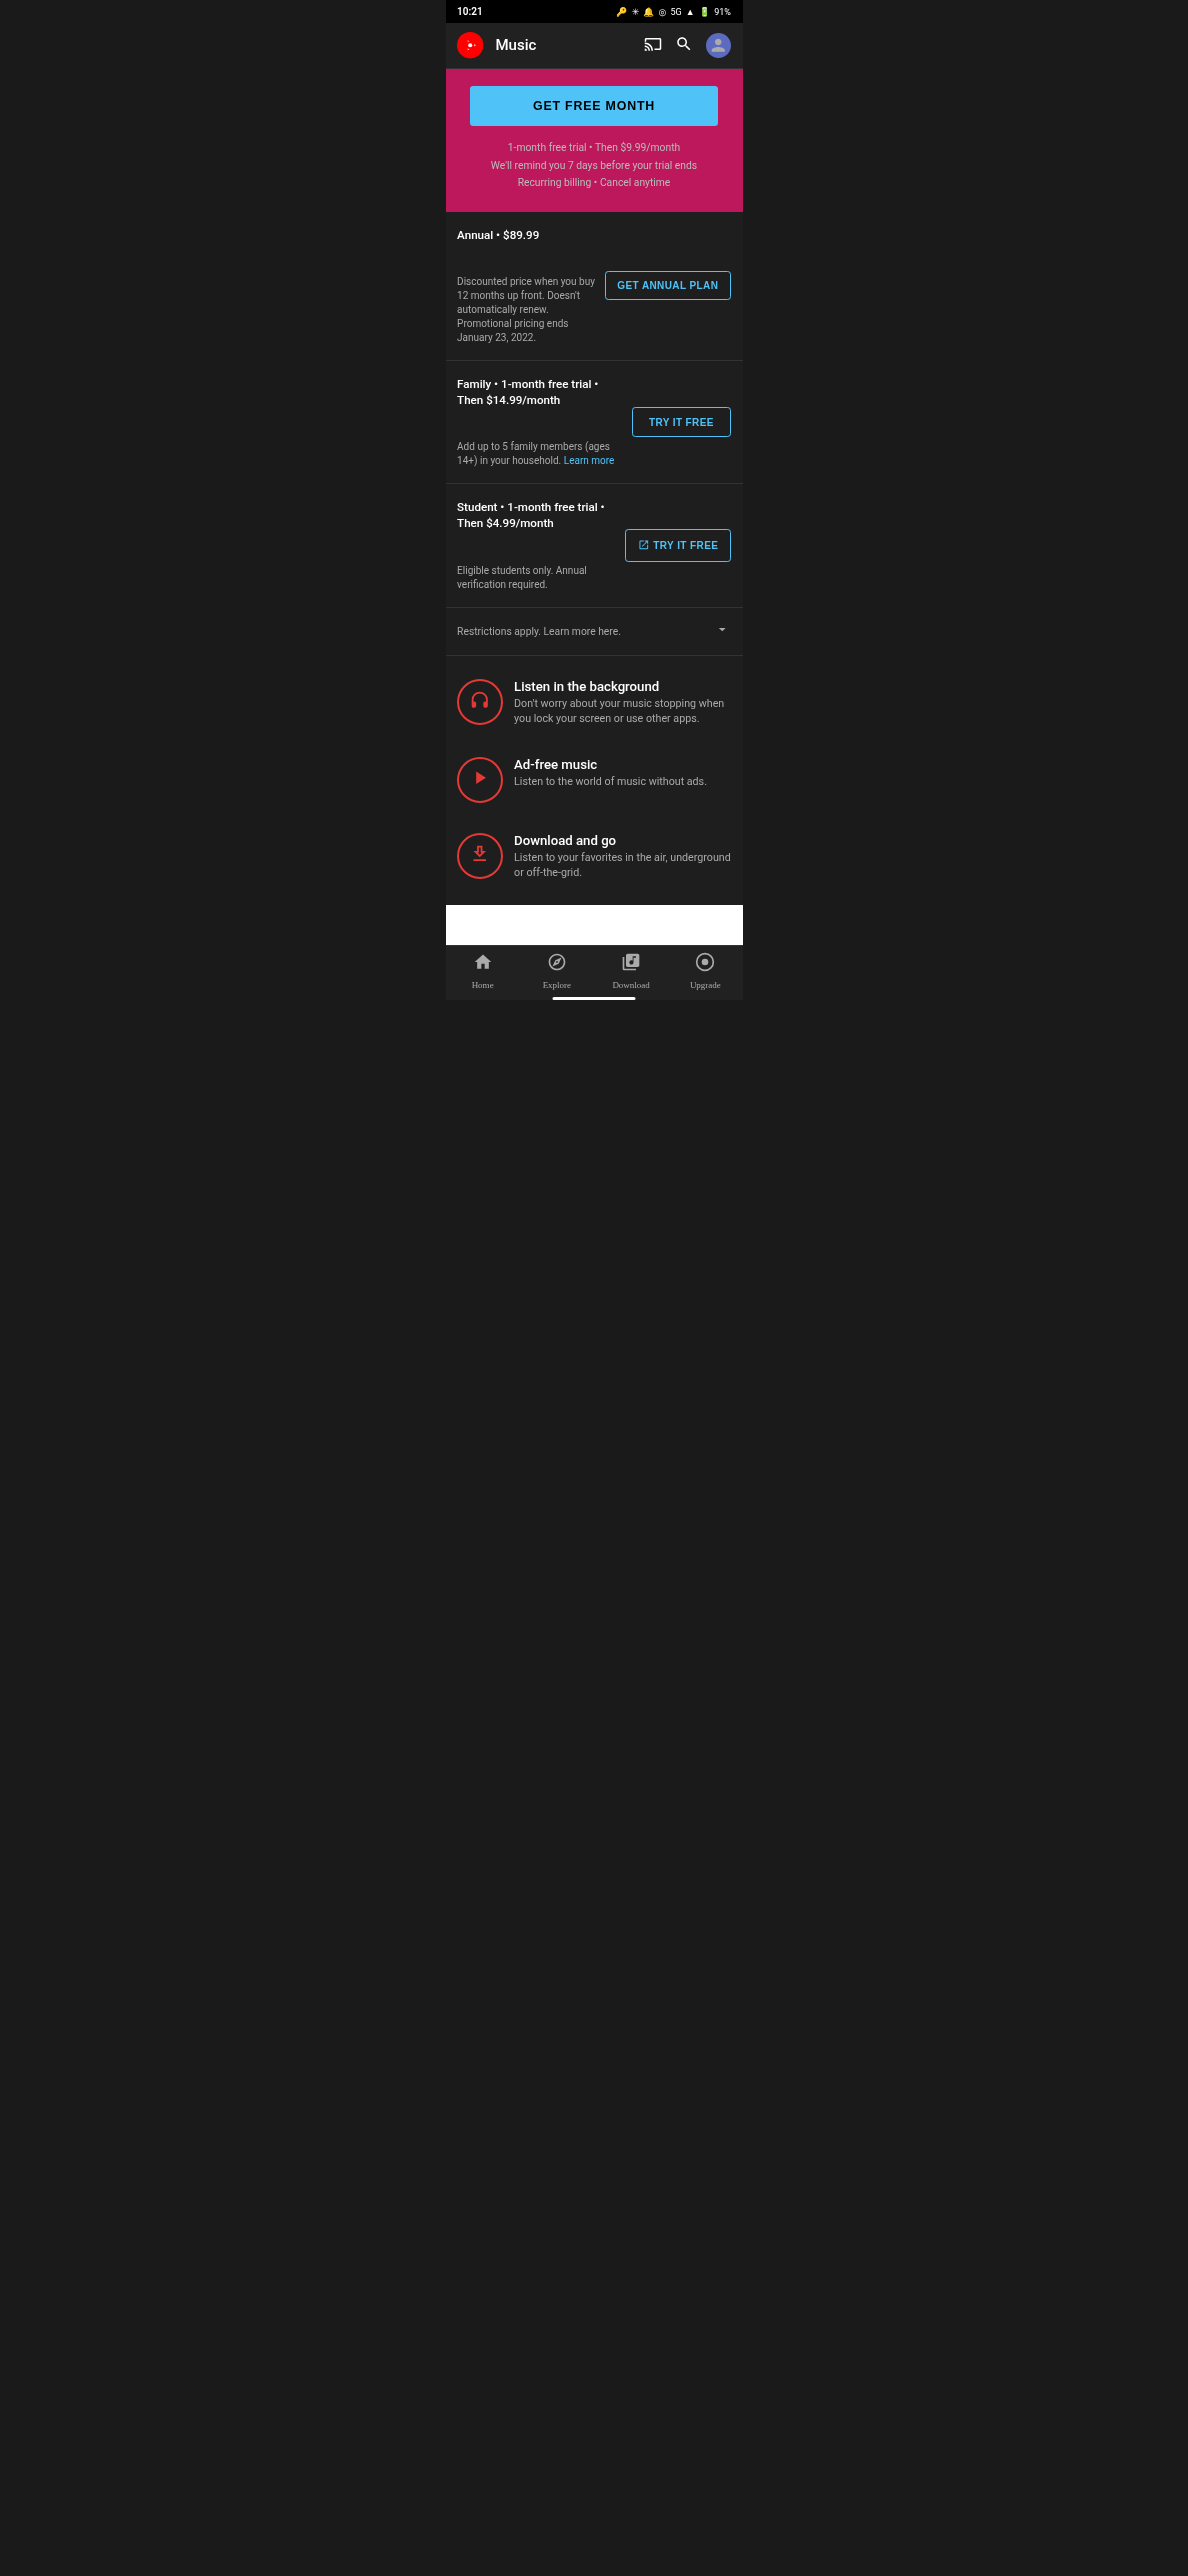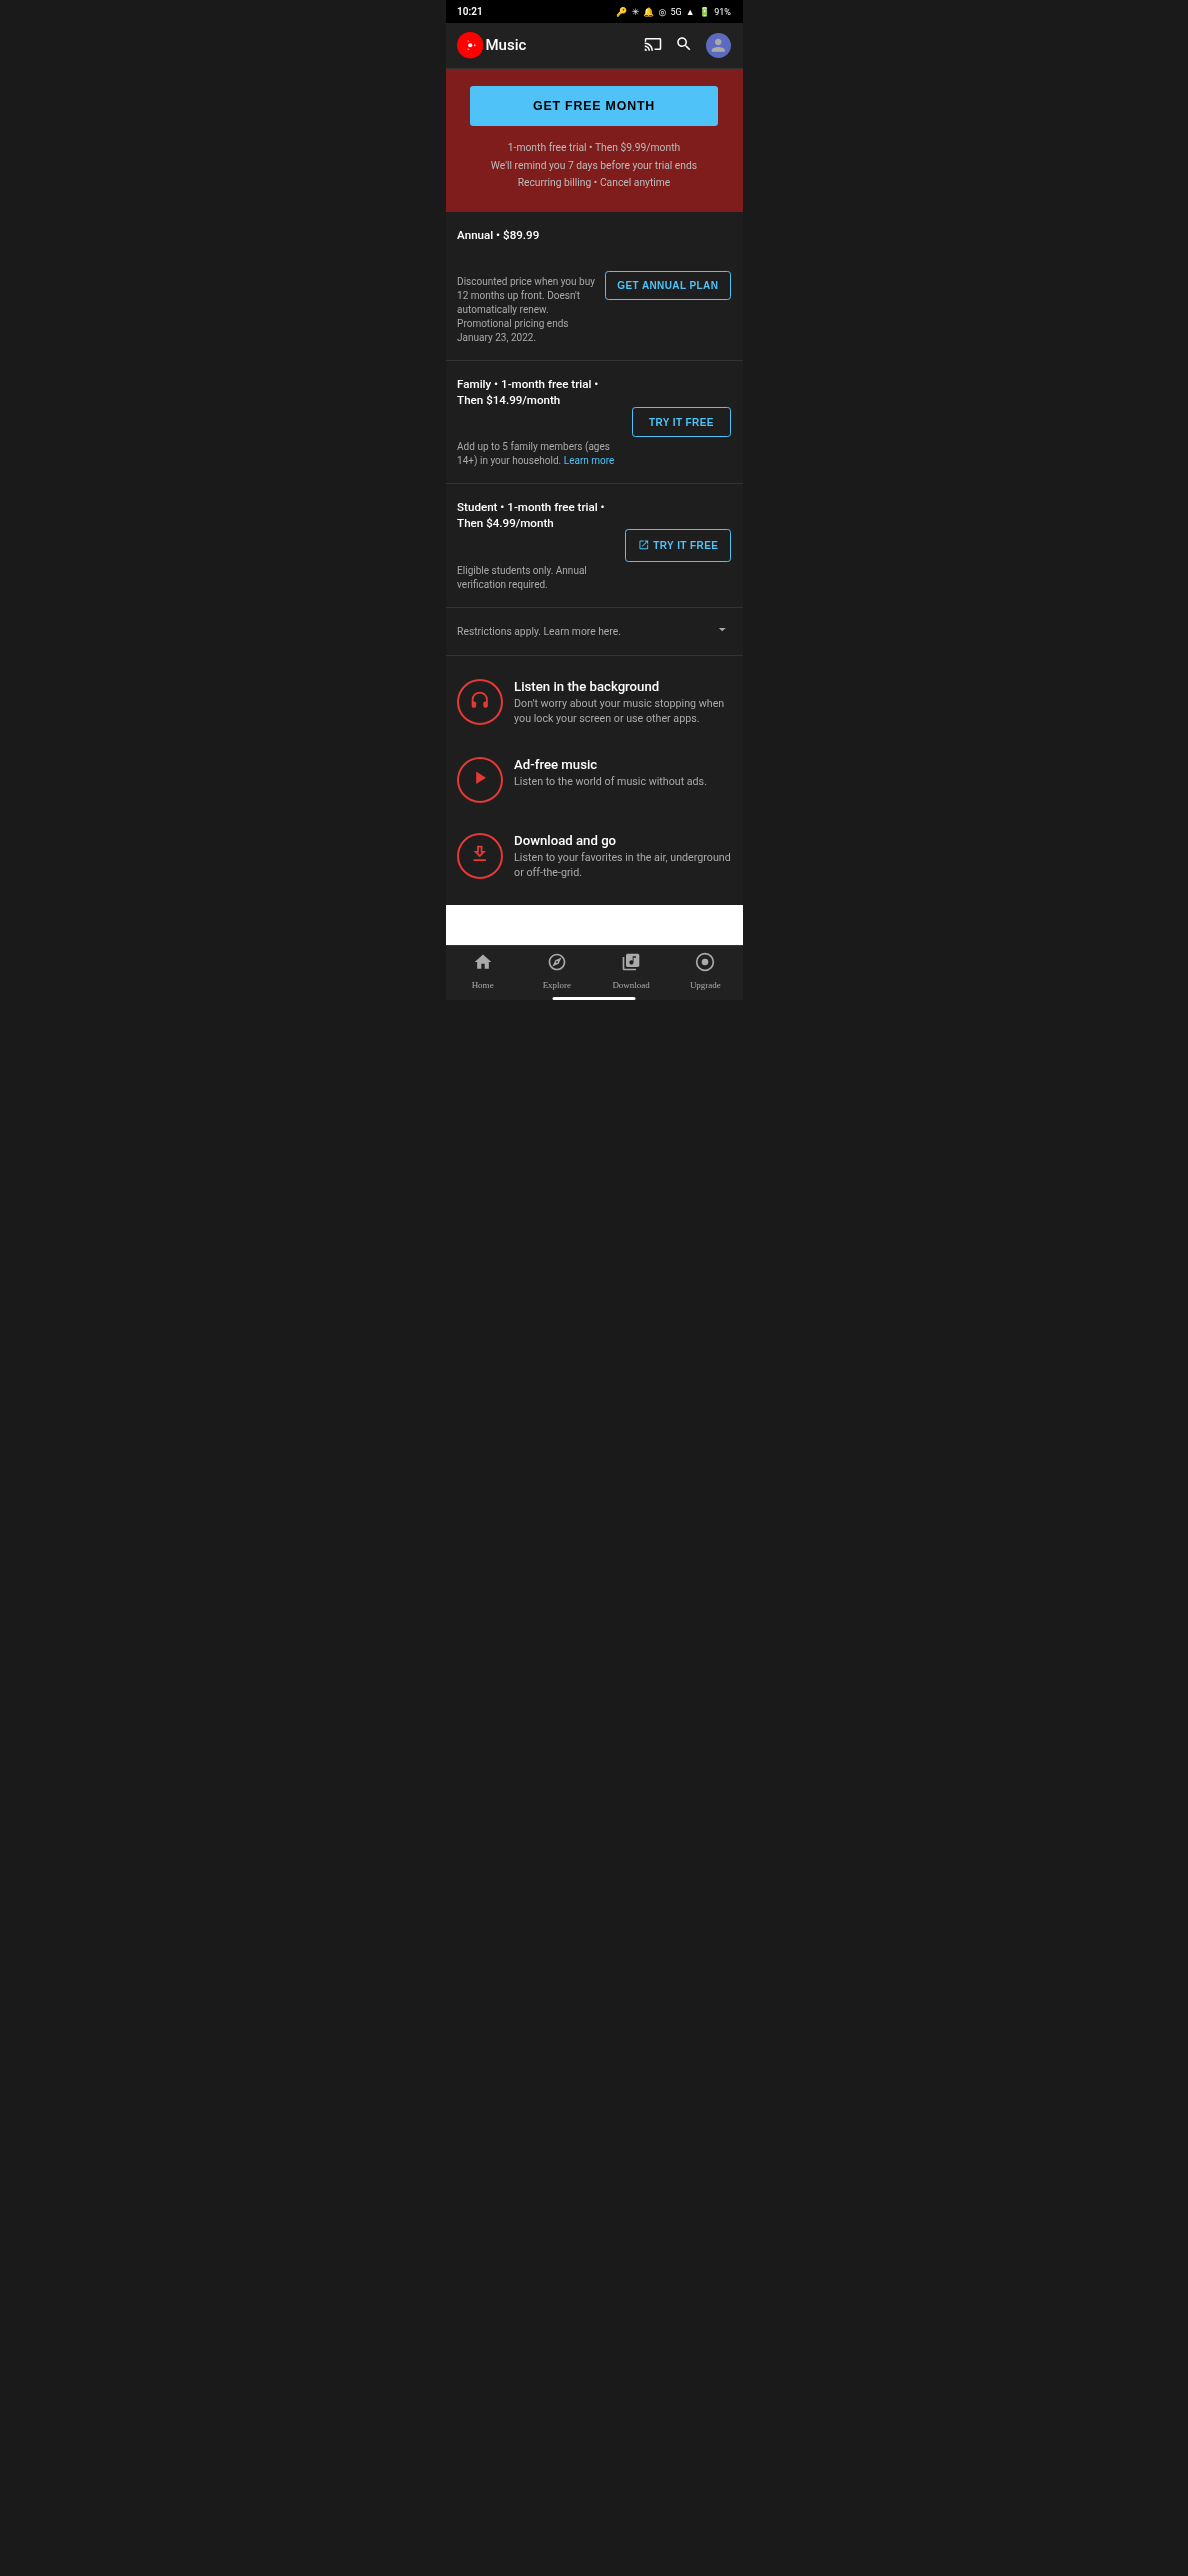--- a/index.html
+++ b/index.html
@@ -42,21 +42,21 @@
       background: #212121;
       display: flex;
       align-items: center;
       padding: 8.3px 11.6px;
       height: 46px;
       border-bottom: 0.8px solid #333;
     }
     .logo-area {
       display: flex;
       align-items: center;
-      gap: 2px;
+      gap: 12px;
       flex: 1;
     }
     .logo-icon {
       width: 26.4px;
       height: 26.4px;
     }
     .logo-text {
       font-size: 15px;
       font-weight: 500;
       color: #fff;
@@ -78,21 +78,21 @@
       background: #5c6bc0;
       overflow: hidden;
       display: flex;
       align-items: center;
       justify-content: center;
       font-size: 10.7px;
     }
 
     
     .hero-section {
-      background: #7f1d1d;
+      background: #be185d;
       padding: 16.5px 13.2px 20px;
       text-align: center;
     }
     .get-free-btn {
       background: #4fc3f7;
       color: #000;
       font-weight: 700;
       font-size: 12.4px;
       letter-spacing: 0.8px;
       padding: 13.2px 33px;

